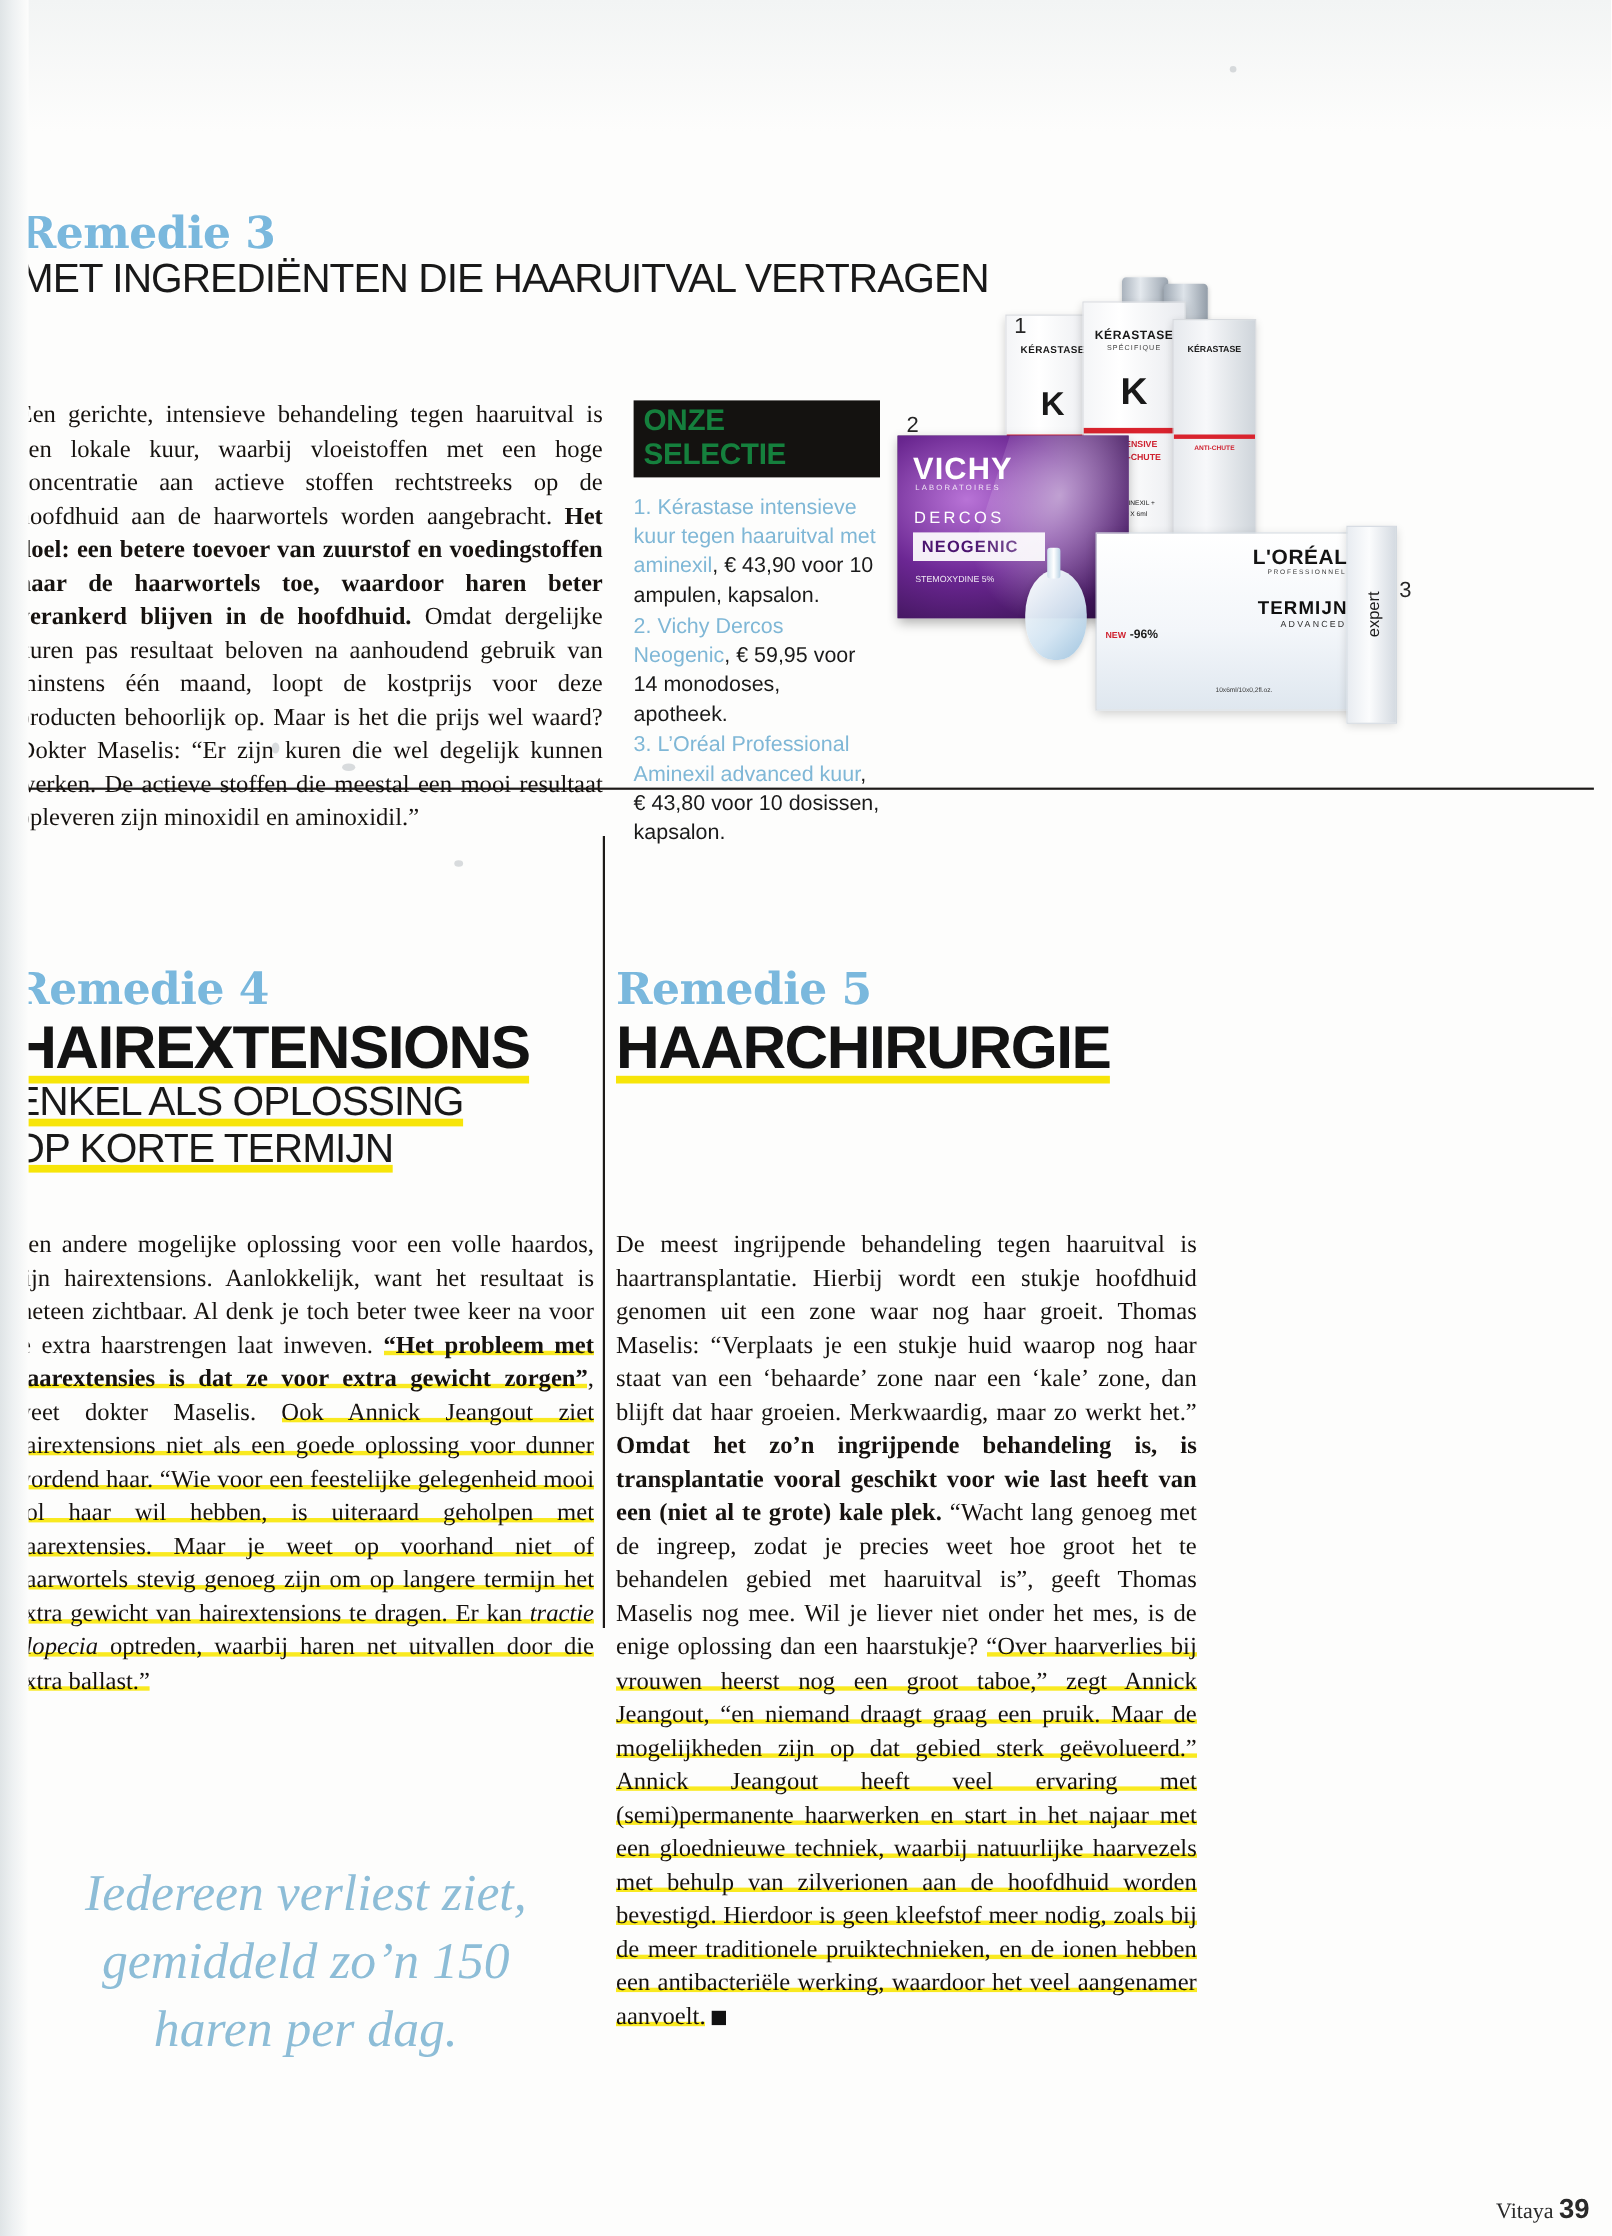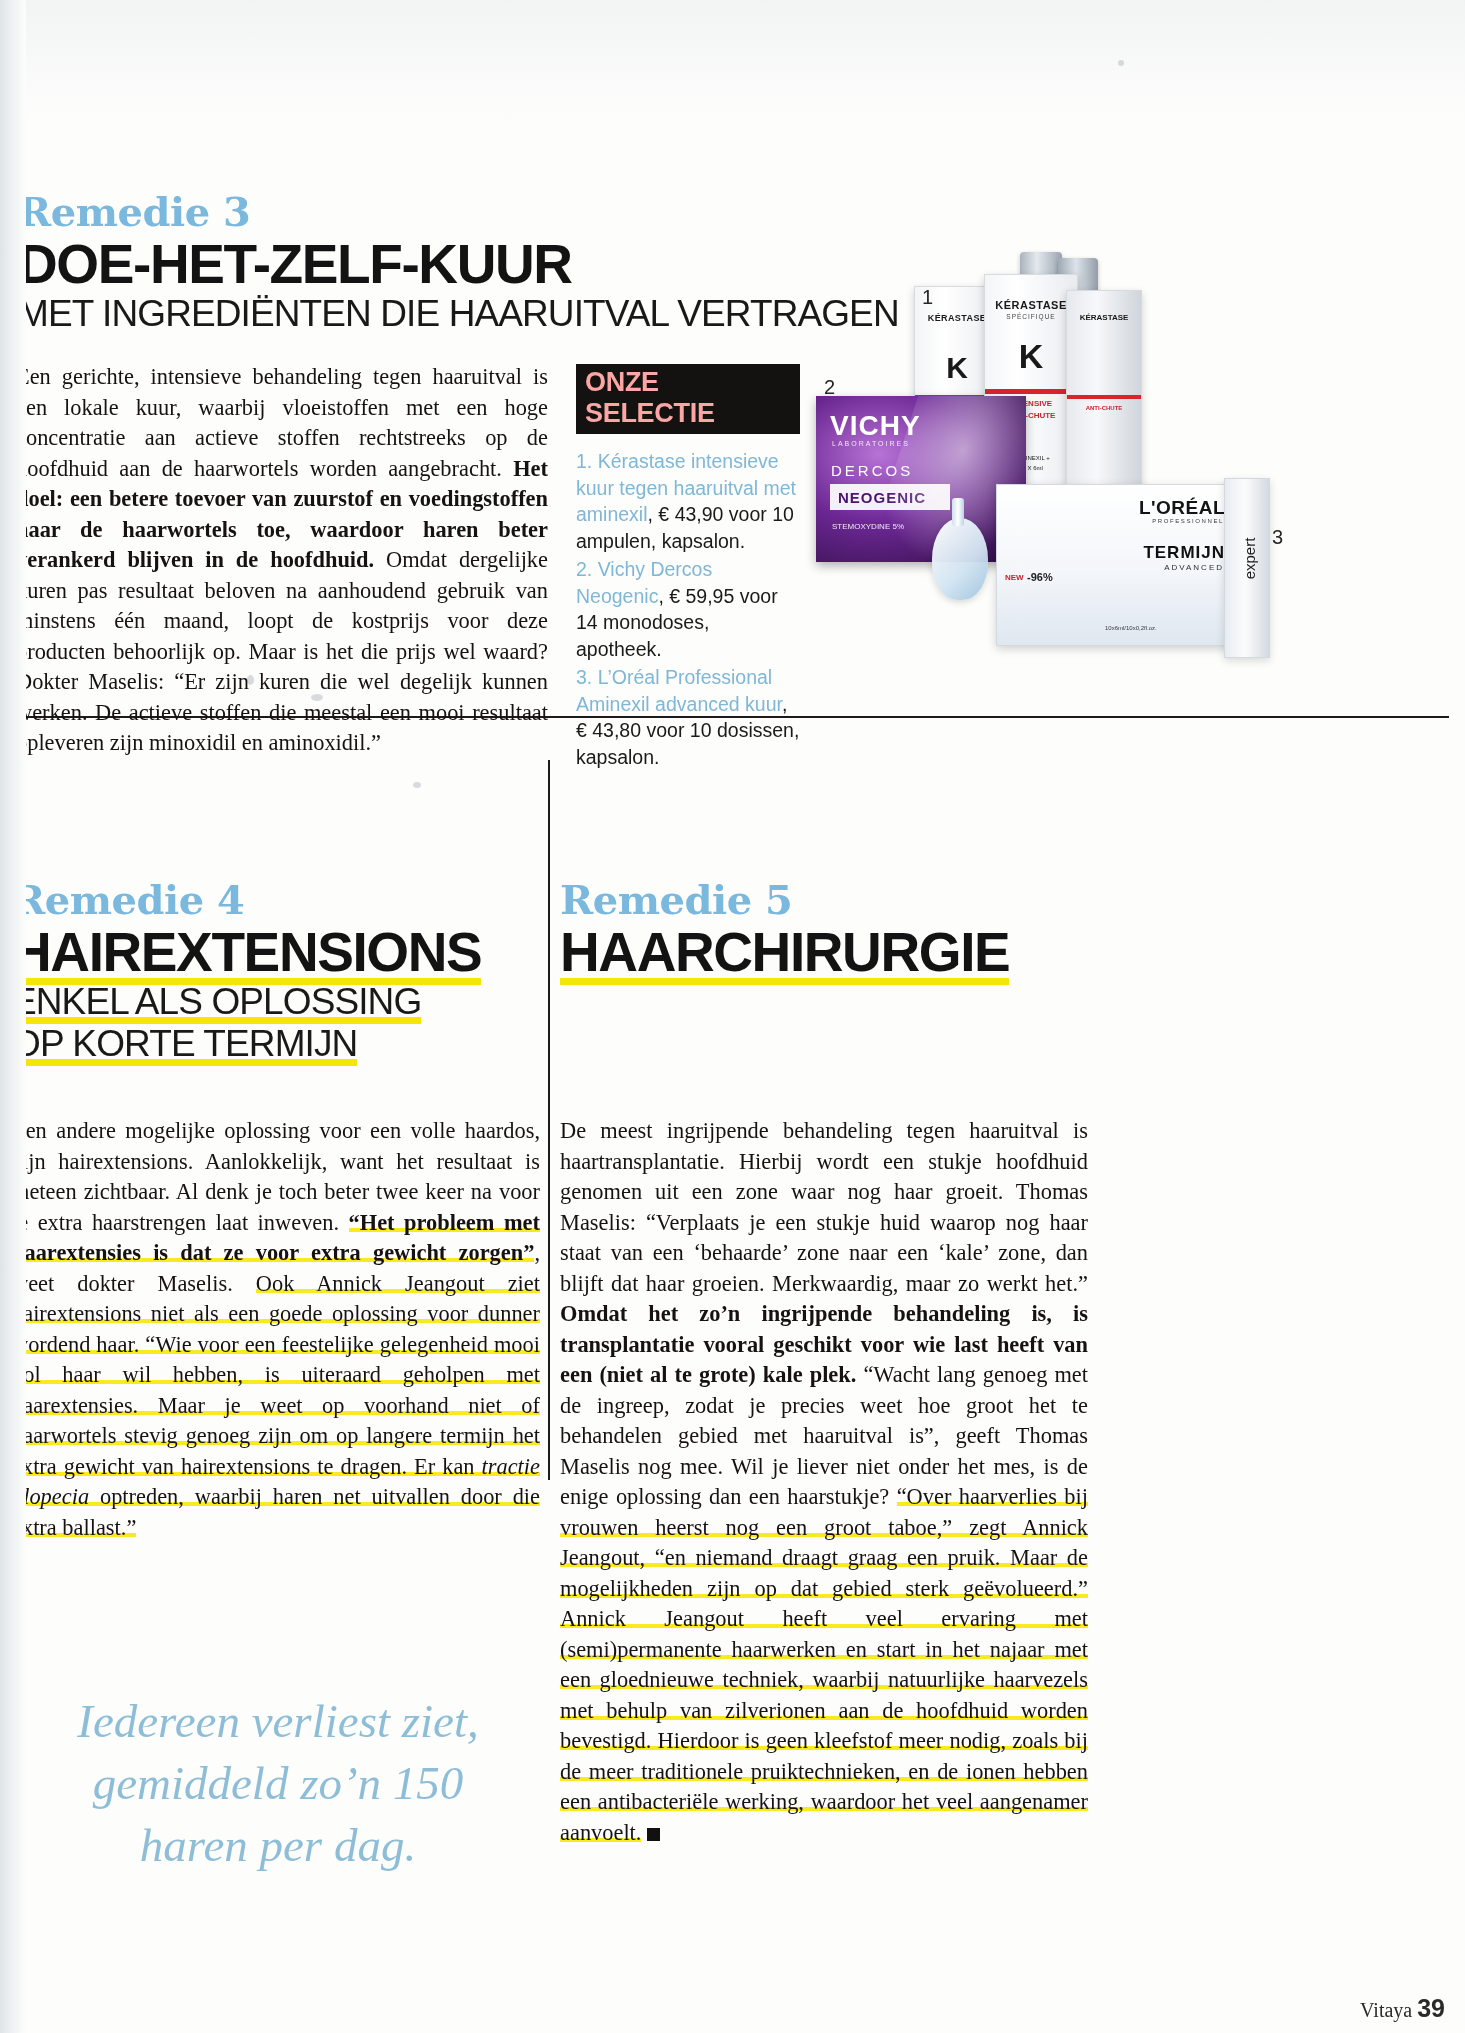--- a/index.html
+++ b/index.html
@@ -122,21 +122,21 @@
 
   
   #remedie3 { position: absolute; left: 18px; top: 192px; width: 1200px; z-index: 5;}
   #r3-body  { position: absolute; left: 16px; top: 362px; width: 532px; z-index: 5;}
 
   
   #selectie { position: absolute; left: 576px; top: 364px; width: 224px; z-index: 6;}
   .selectie-title {
     display: inline-block;
     background: #141210;
-    color: #fca5a5;
+    color: #15803d;
     font-family: "Liberation Sans", sans-serif;
     font-weight: bold;
     font-size: 27px;
     letter-spacing: -0.3px;
     padding: 3px 9px 5px 9px;
   }
   .selectie-list {
     margin-top: 14px;
     font-family: "Liberation Sans", sans-serif;
     font-size: 19.5px;
@@ -281,21 +281,20 @@
   <div class="header-rule"></div>
   <div class="beauty-label">BEAUTY</div>
   <svg class="beauty-icon" viewBox="0 0 30 50">
     <circle cx="20" cy="6" r="5" fill="#7ab8dd"></circle>
     <path d="M20 13 C10 13 6 20 9 27 C11 31 17 32 20 30" stroke="#7ab8dd" stroke-width="5" fill="none" stroke-linecap="round"></path>
     <rect x="17" y="32" width="5" height="16" rx="2" fill="#7ab8dd"></rect>
   </svg>
 
   <div id="remedie3">
     <div class="kicker">Remedie 3</div>
-    <div class="headline">DOE-HET-ZELF-KUUR</div>
     <div class="subhead">MET INGREDIËNTEN DIE HAARUITVAL VERTRAGEN</div>
   </div>
 
   <div id="r3-body" class="body-col"><span>Een gerichte, intensieve behandeling tegen haaruitval is een lokale kuur, waarbij vloeistoffen met een hoge concentratie aan actieve stoffen rechtstreeks op de hoofdhuid aan de haarwortels worden aangebracht. </span><b>Het doel: een betere toevoer van zuurstof en voedingstoffen naar de haarwortels toe, waardoor haren beter verankerd blijven in de hoofdhuid.</b><span> Omdat dergelijke kuren pas resultaat beloven na aanhoudend gebruik van minstens één maand, loopt de kostprijs voor deze producten behoorlijk op. Maar is het die prijs wel waard? Dokter Maselis: “Er zijn kuren die wel degelijk kunnen werken. De actieve stoffen die meestal een mooi resultaat opleveren zijn minoxidil en aminoxidil.”</span></div>
 
   <div id="selectie">
     <div class="selectie-title">ONZE SELECTIE</div>
     <div class="selectie-list">
       <div class="selectie-item"><span class="pname">1.</span>
         <span class="pname">Kérastase intensieve kuur tegen haaruitval met aminexil</span><span>, € 43,90 voor 10 ampulen, kapsalon.</span></div>

